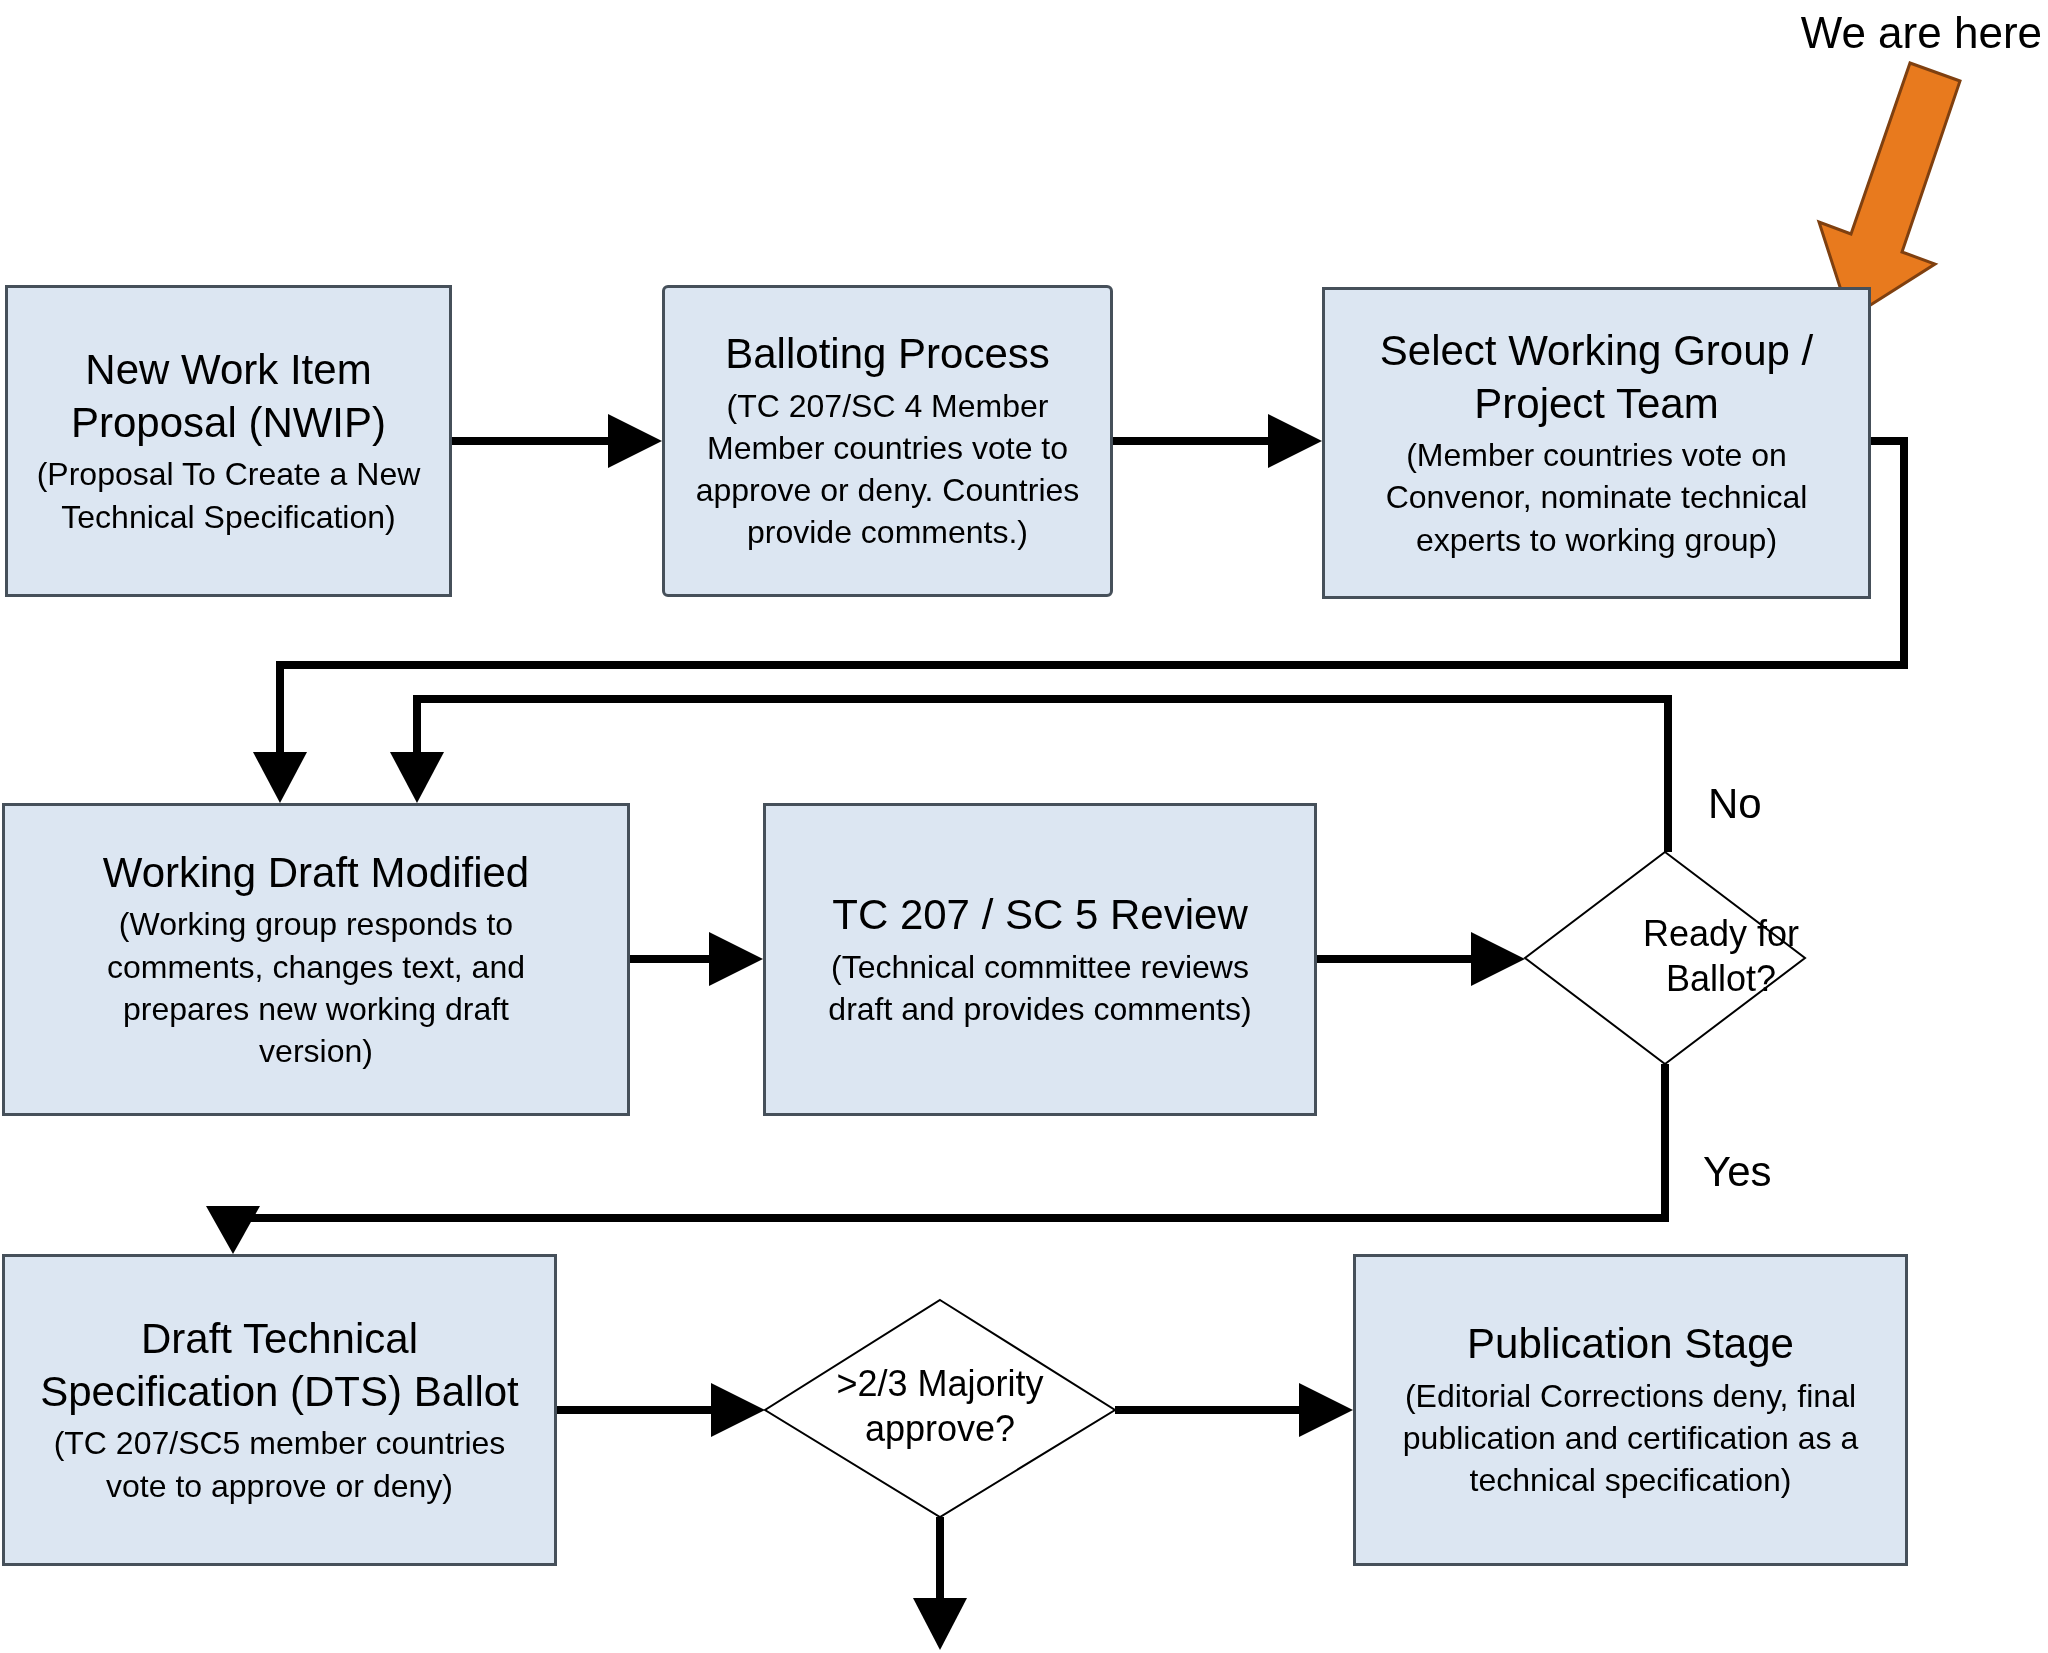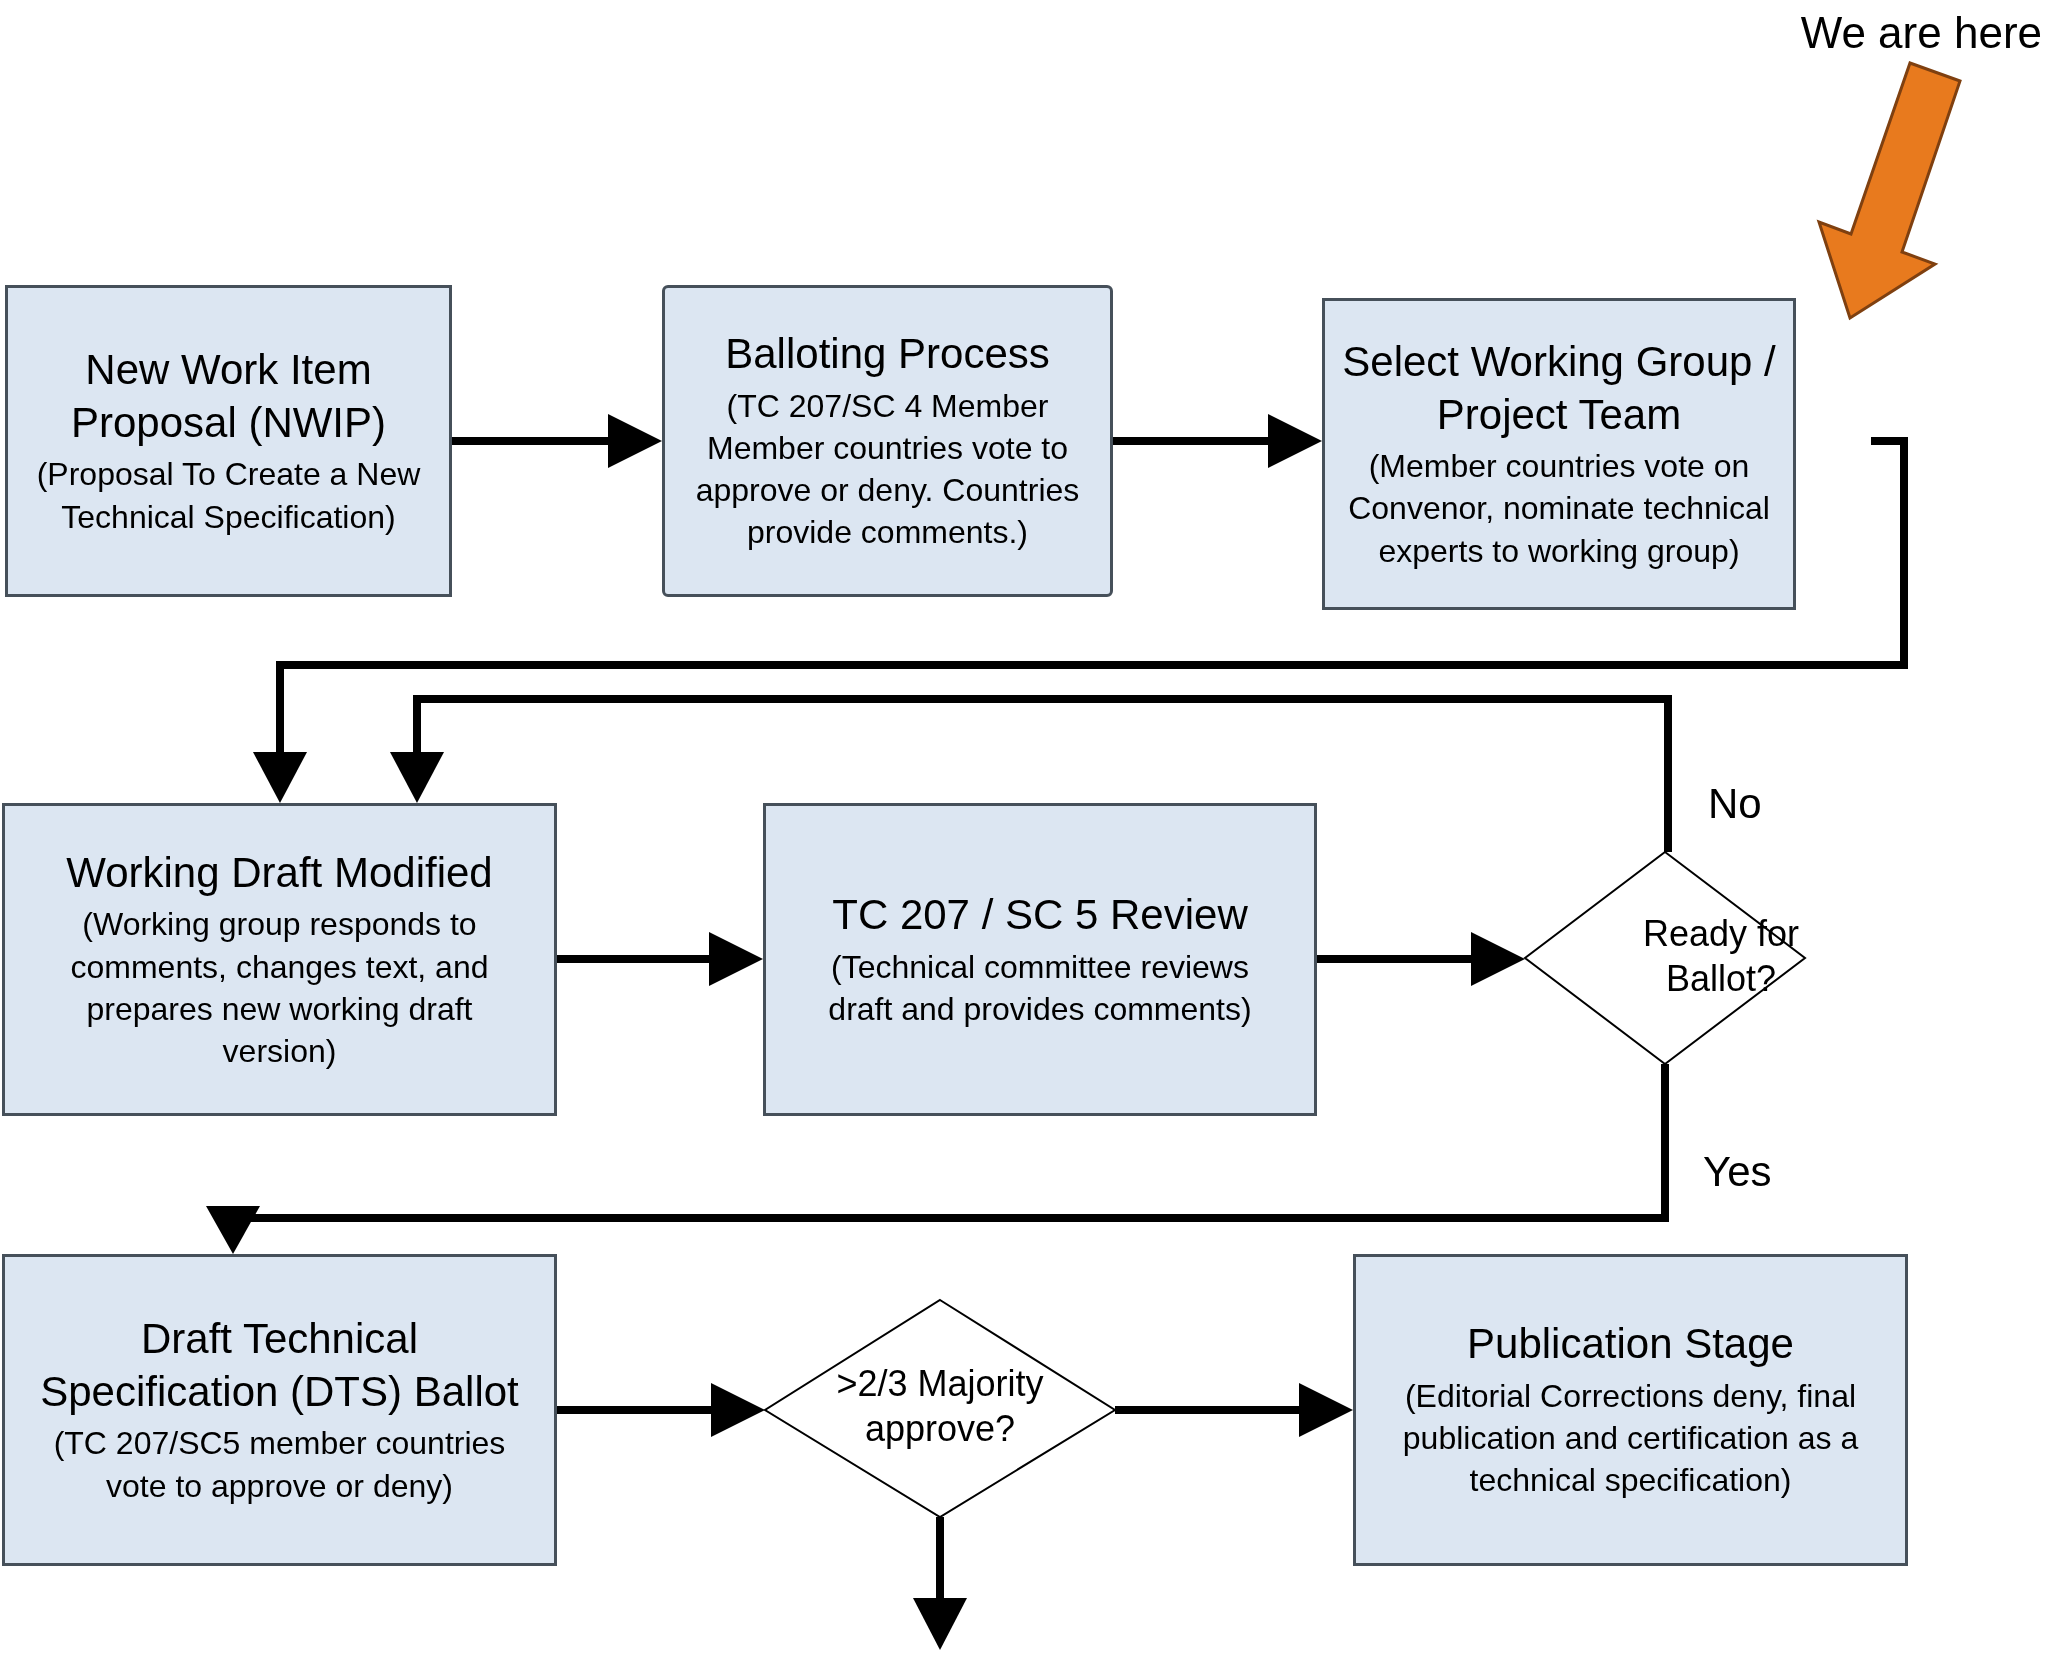--- a/index.html
+++ b/index.html
@@ -137,29 +137,29 @@
   </div>
 
   <div class="box" style="left:662px; top:285px; width:451px; height:312px;border-radius:6px;">
     <div class="title">Balloting Process</div>
     <div class="subtitle">(TC 207/SC 4 Member
 Member countries vote to
 approve or deny. Countries
 provide comments.)</div>
   </div>
 
-  <div class="box" style="left:1322px; top:298px; width:474px; height:312px;">
+  <div class="box" style="left:1322px; top:287px; width:549px; height:312px;">
     <div class="title">Select Working Group /
 Project Team</div>
     <div class="subtitle">(Member countries vote on
 Convenor, nominate technical
 experts to working group)</div>
   </div>
 
-  <div class="box" style="left:2px; top:803px; width:555px; height:313px;">
+  <div class="box" style="left:2px; top:803px; width:628px; height:313px;">
     <div class="title">Working Draft Modified</div>
     <div class="subtitle">(Working group responds to
 comments, changes text, and
 prepares new working draft
 version)</div>
   </div>
 
   <div class="box" style="left:763px; top:803px; width:554px; height:313px;">
     <div class="title">TC 207 / SC 5 Review</div>
     <div class="subtitle">(Technical committee reviews

